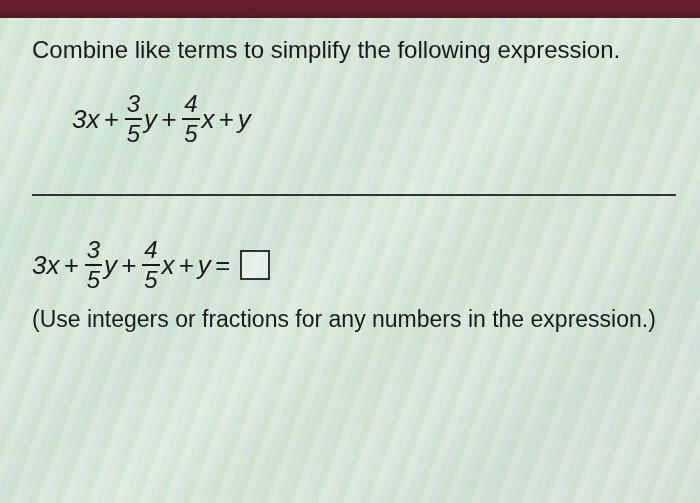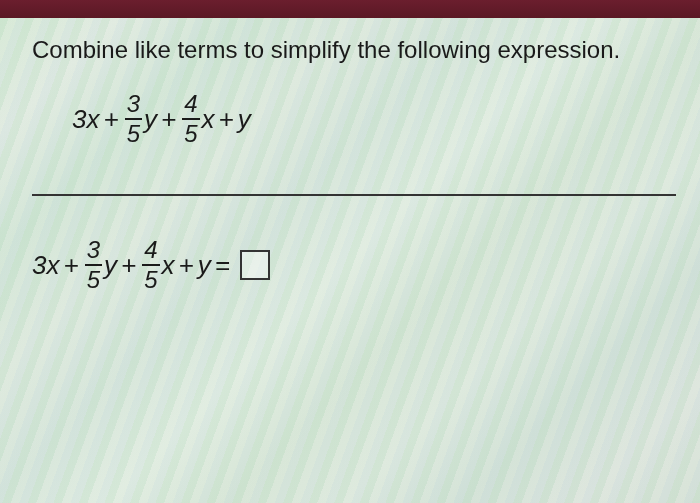--- a/index.html
+++ b/index.html
@@ -146,14 +146,15 @@
       <span class="num">4</span>
       <span class="den">5</span>
     </span>
     <span>x</span>
     <span class="op">+</span>
     <span>y</span>
     <span class="op">=</span>
     <span class="answer-box"></span>
   </div>
 
+  <div class="hint">(Use integers or fractions for any numbers in the expression.)</div>
 
 </div>
 
 </body></html>

